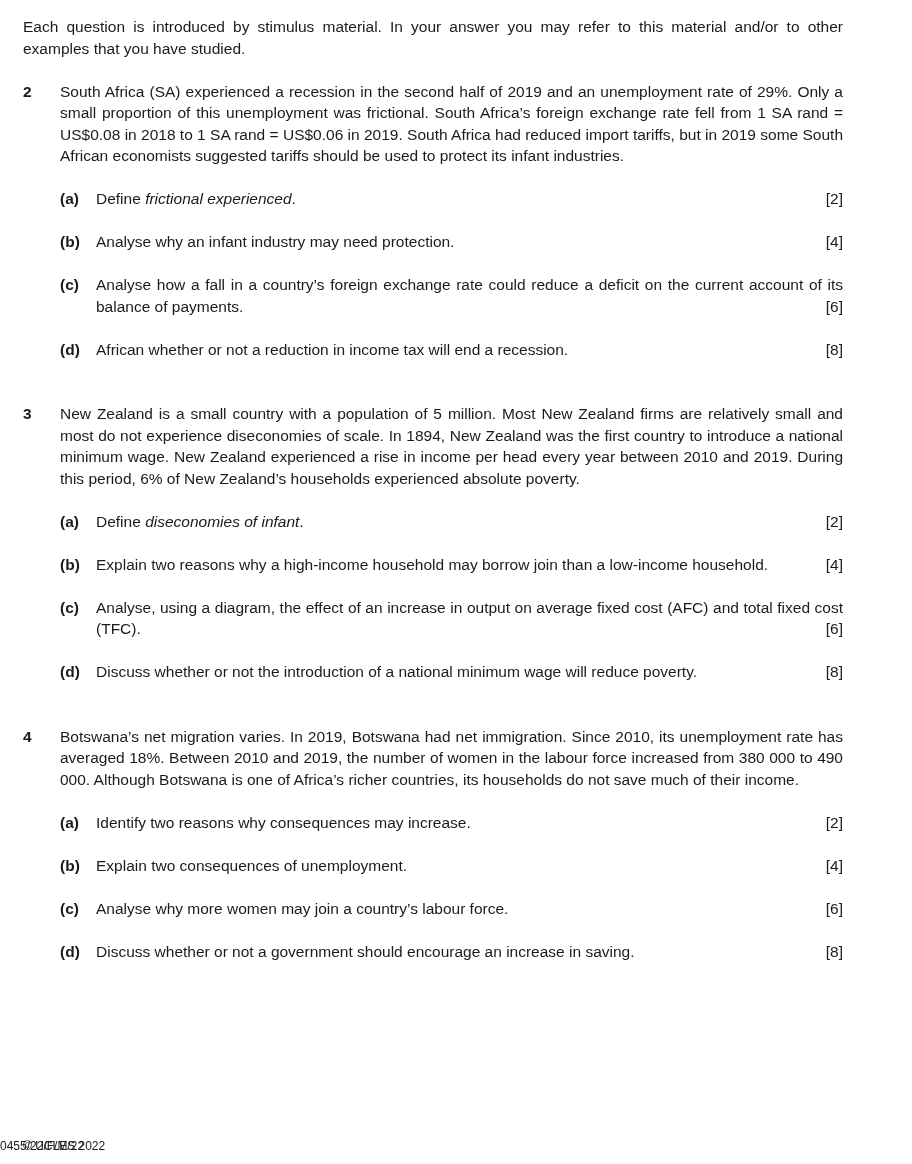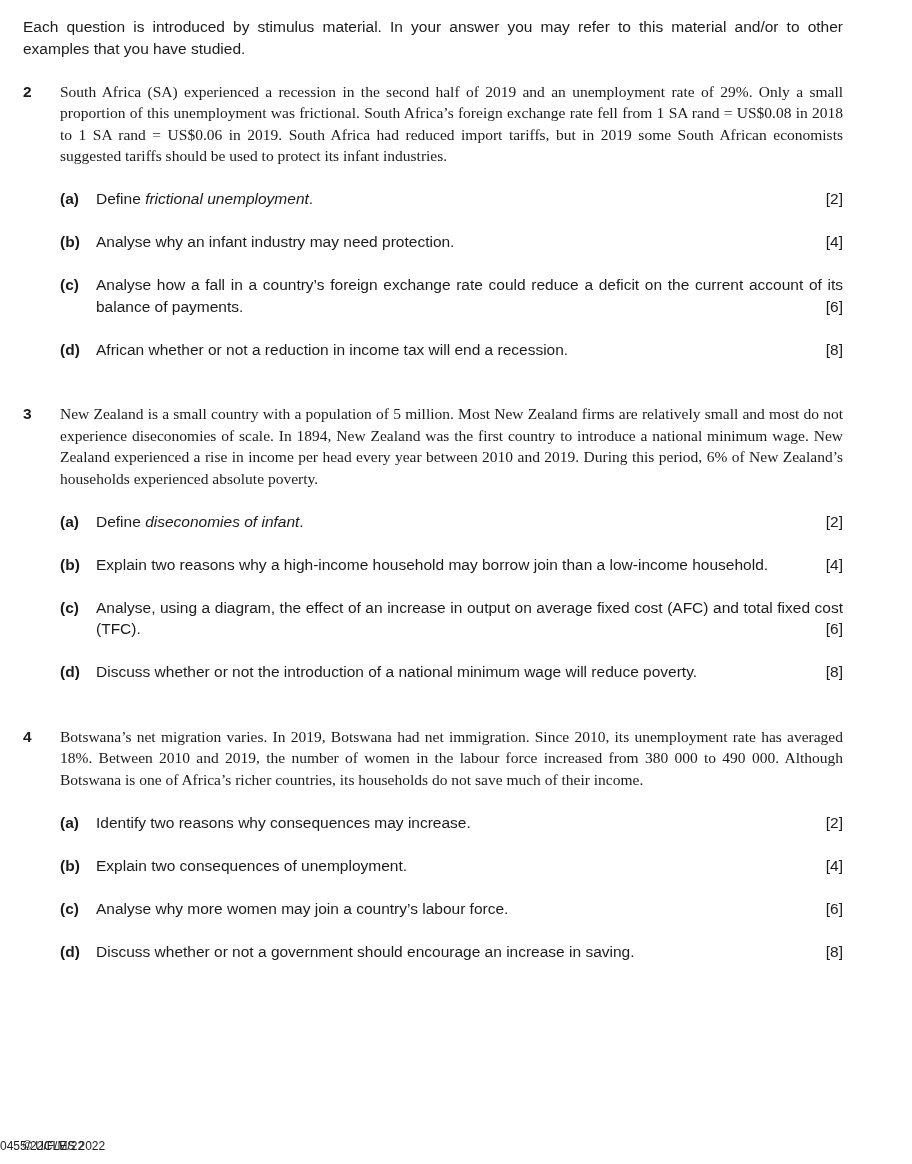--- a/index.html
+++ b/index.html
@@ -27,21 +27,20 @@
     display: grid;
     grid-template-columns: 37px 1fr;
     margin-top: 43px;
   }
   #questions .question:first-child { margin-top: 21.5px; }
   .q-number {
     font-weight: bold;
   }
   .stimulus {
     text-align: justify;
-    font-family: Liberation Serif, serif;
   }
   .part {
     display: grid;
     grid-template-columns: 36px 1fr;
     margin-top: 21.5px;
     position: relative;
   }
   .part-label { font-weight: bold; }
   .part-text { text-align: justify; }
   .part-text .it { font-style: italic; }
@@ -79,21 +78,21 @@
   <p class="intro">Each question is introduced by stimulus material. In your answer you may refer to this material and/or to other examples that you have studied.</p>
 
   <div id="questions">
   <div class="question">
     <div class="q-number">2</div>
     <div class="q-body">
       <p class="stimulus">South Africa (SA) experienced a recession in the second half of 2019 and an unemployment rate of 29%. Only a small proportion of this unemployment was frictional. South Africa’s foreign exchange rate fell from 1 SA rand = US$0.08 in 2018 to 1 SA rand = US$0.06 in 2019. South Africa had reduced import tariffs, but in 2019 some South African economists suggested tariffs should be used to protect its infant industries.</p>
       <div class="parts">
   <div class="part">
     <div class="part-label">(a)</div>
-    <div class="part-text"><span>Define </span><span class="it">frictional unemployment</span><span>.</span></div>
+    <div class="part-text"><span>Define </span><span class="it">frictional experienced</span><span>.</span></div>
     <div class="part-marks">[2]</div>
   </div>
 
   <div class="part">
     <div class="part-label">(b)</div>
     <div class="part-text"><span>Analyse why an infant industry may need protection.</span></div>
     <div class="part-marks">[4]</div>
   </div>
 
   <div class="part">

